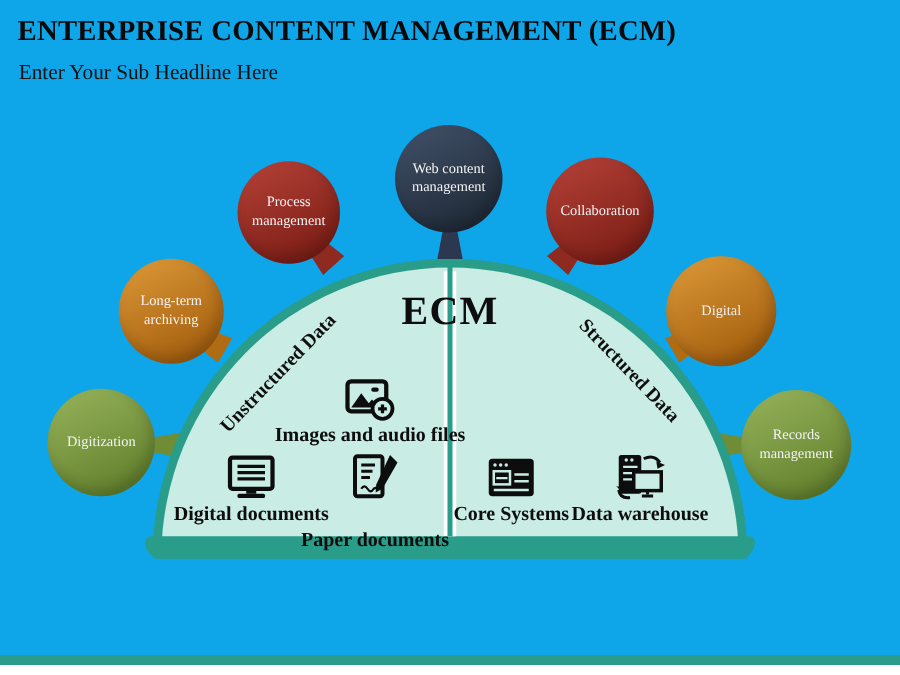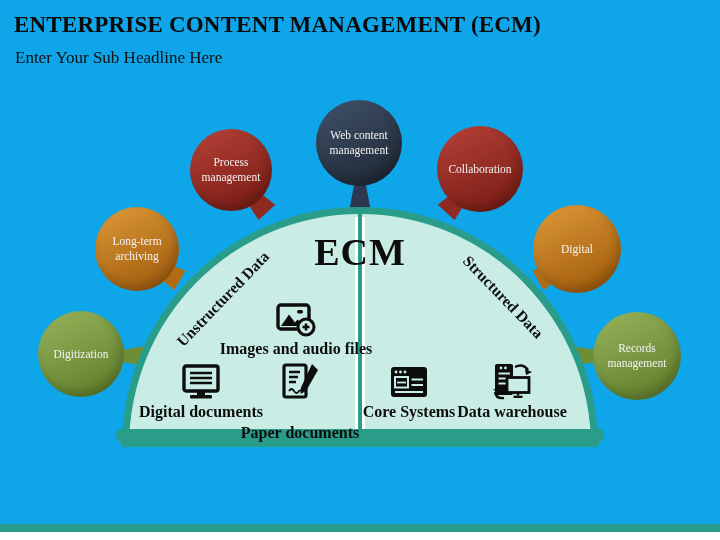--- a/index.html
+++ b/index.html
@@ -31,21 +31,21 @@
   .divider-white {
     position:absolute; left:355px; top:217px; width:10px; height:212px;
     background:#ffffff; z-index:3;
   }
   .divider-teal {
     position:absolute; left:358px; top:212px; width:4px; height:217px;
     background:#2a9d8a; z-index:3;
   }
   .ecm-label {
     position:absolute; left:300px; top:230px; width:120px; text-align:center;
-    font-size:38px; font-weight:bold; color:#0d0d0d; z-index:4; letter-spacing:1px;
+    font-size:32px; font-weight:bold; color:#0d0d0d; z-index:4; letter-spacing:1px;
   }
   .section-label {
     position:absolute; z-index:4; font-weight:bold; color:#0f0f0f;
     font-size:15.5px; white-space:nowrap; text-align:center;
   }
   .sec-left  { left:147px; top:290px; width:152px; transform:rotate(-46deg); }
   .sec-right { left:429px; top:288px; width:148px; transform:rotate(46deg); }
   
   .item {
     position:absolute; z-index:4; width:150px;

